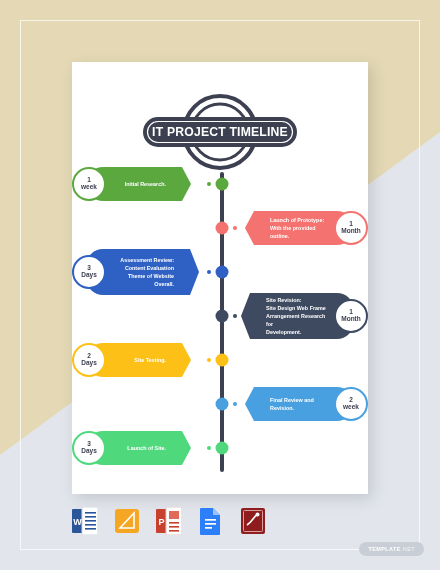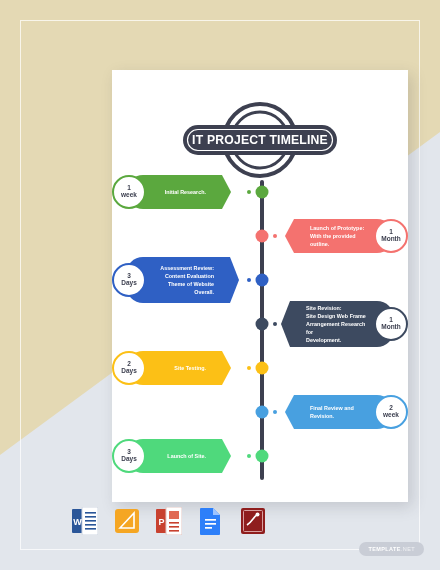--- a/index.html
+++ b/index.html
@@ -18,24 +18,23 @@
     clip-path:polygon(0 0, 440px 0, 440px 132px, 0 455px);
   }
   .bg-inset{
     position:absolute;left:20px;top:20px;right:20px;bottom:20px;
     border:1px solid rgba(255,255,255,.72);
     box-sizing:border-box;pointer-events:none;
   }
 
   
   .sheet{
-    position:absolute;left:72px;top:70px;width:296px;height:432px;
+    position:absolute;left:72px;top:62px;width:296px;height:432px;
     background:#ffffff;
     box-shadow:4px 5px 14px rgba(60,60,70,.18);
-    margin-left:40px;
   }
 
   
   .emblem{position:absolute;left:50%;top:24px;transform:translateX(-50%);width:190px;height:92px;}
   .emblem svg{display:block;}
 
   
   .spine{
     position:absolute;left:148px;top:110px;width:4px;height:300px;
     background:#3d4050;border-radius:2px;

